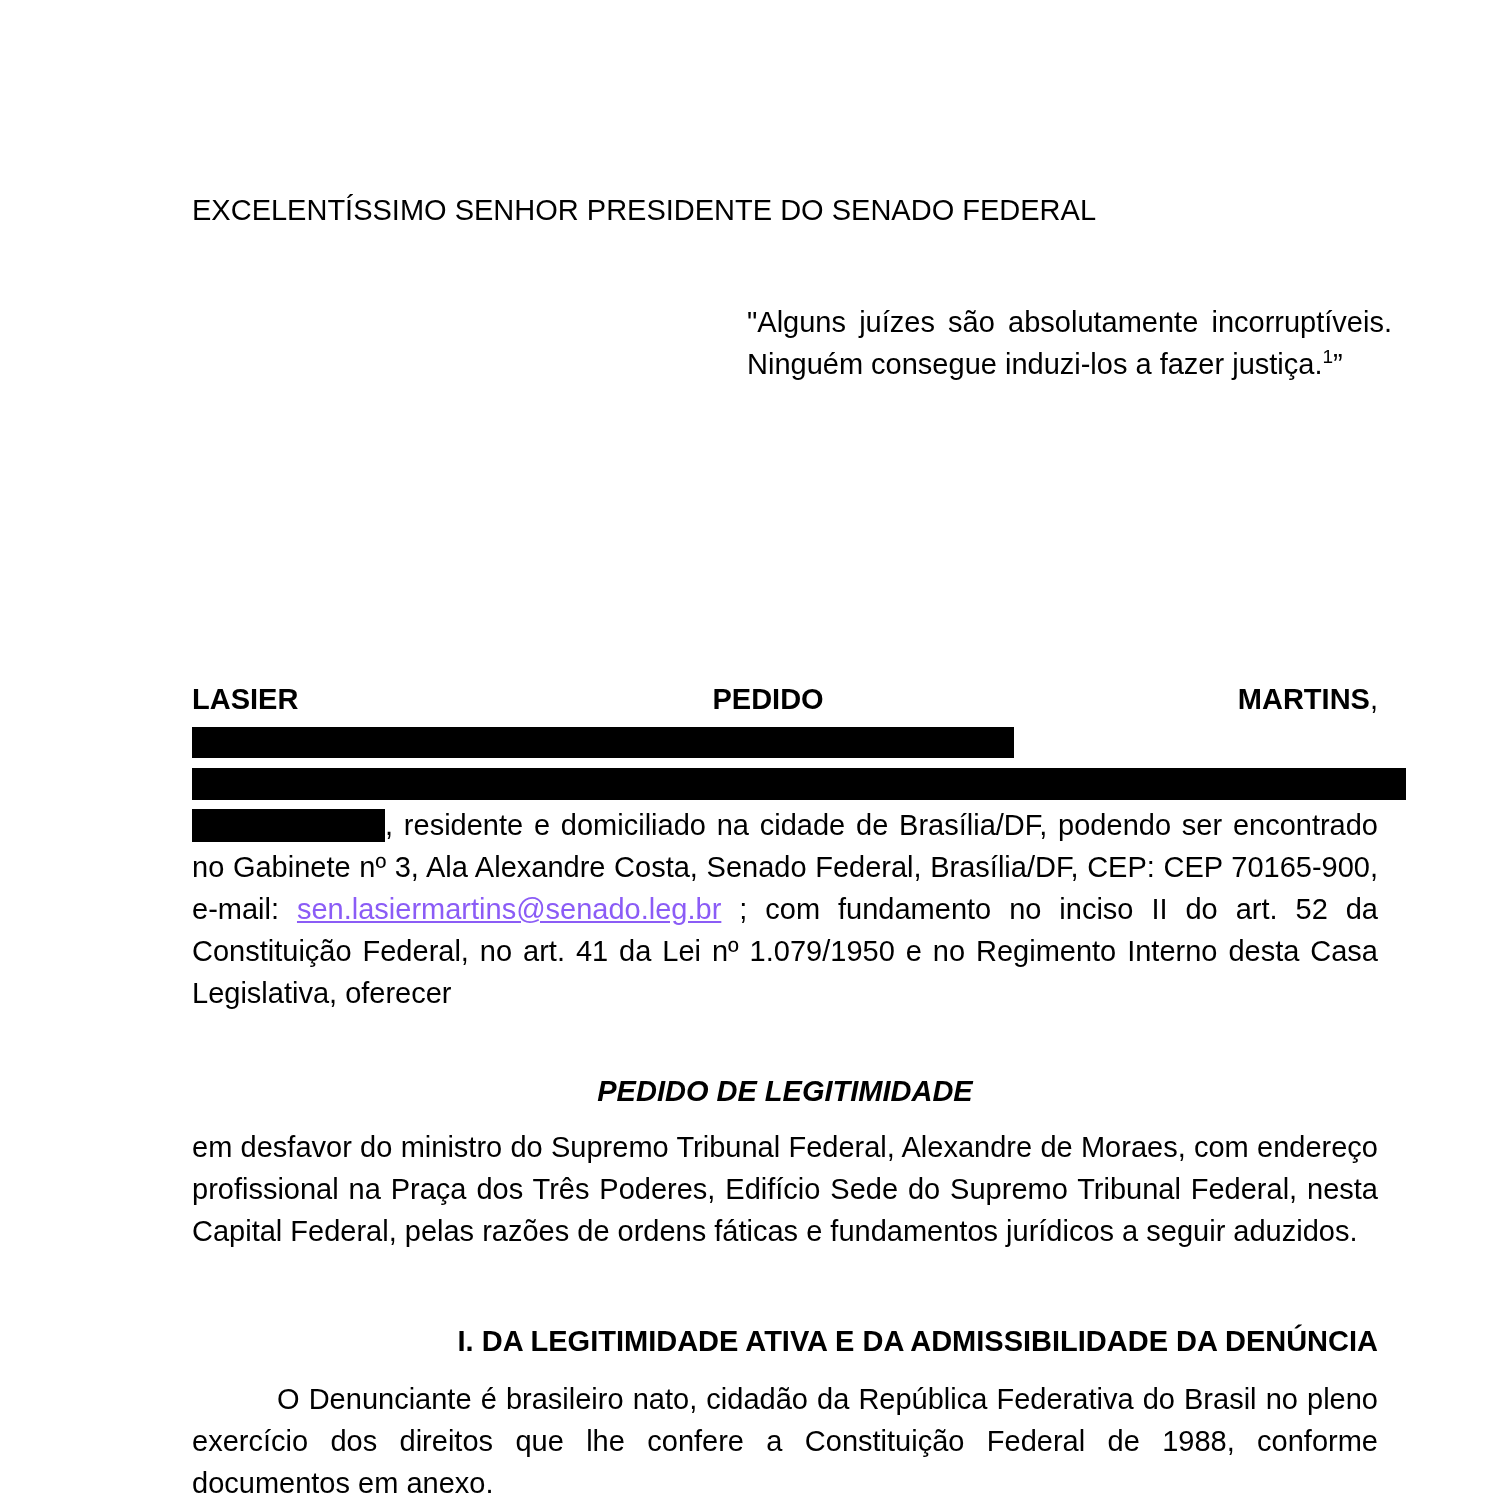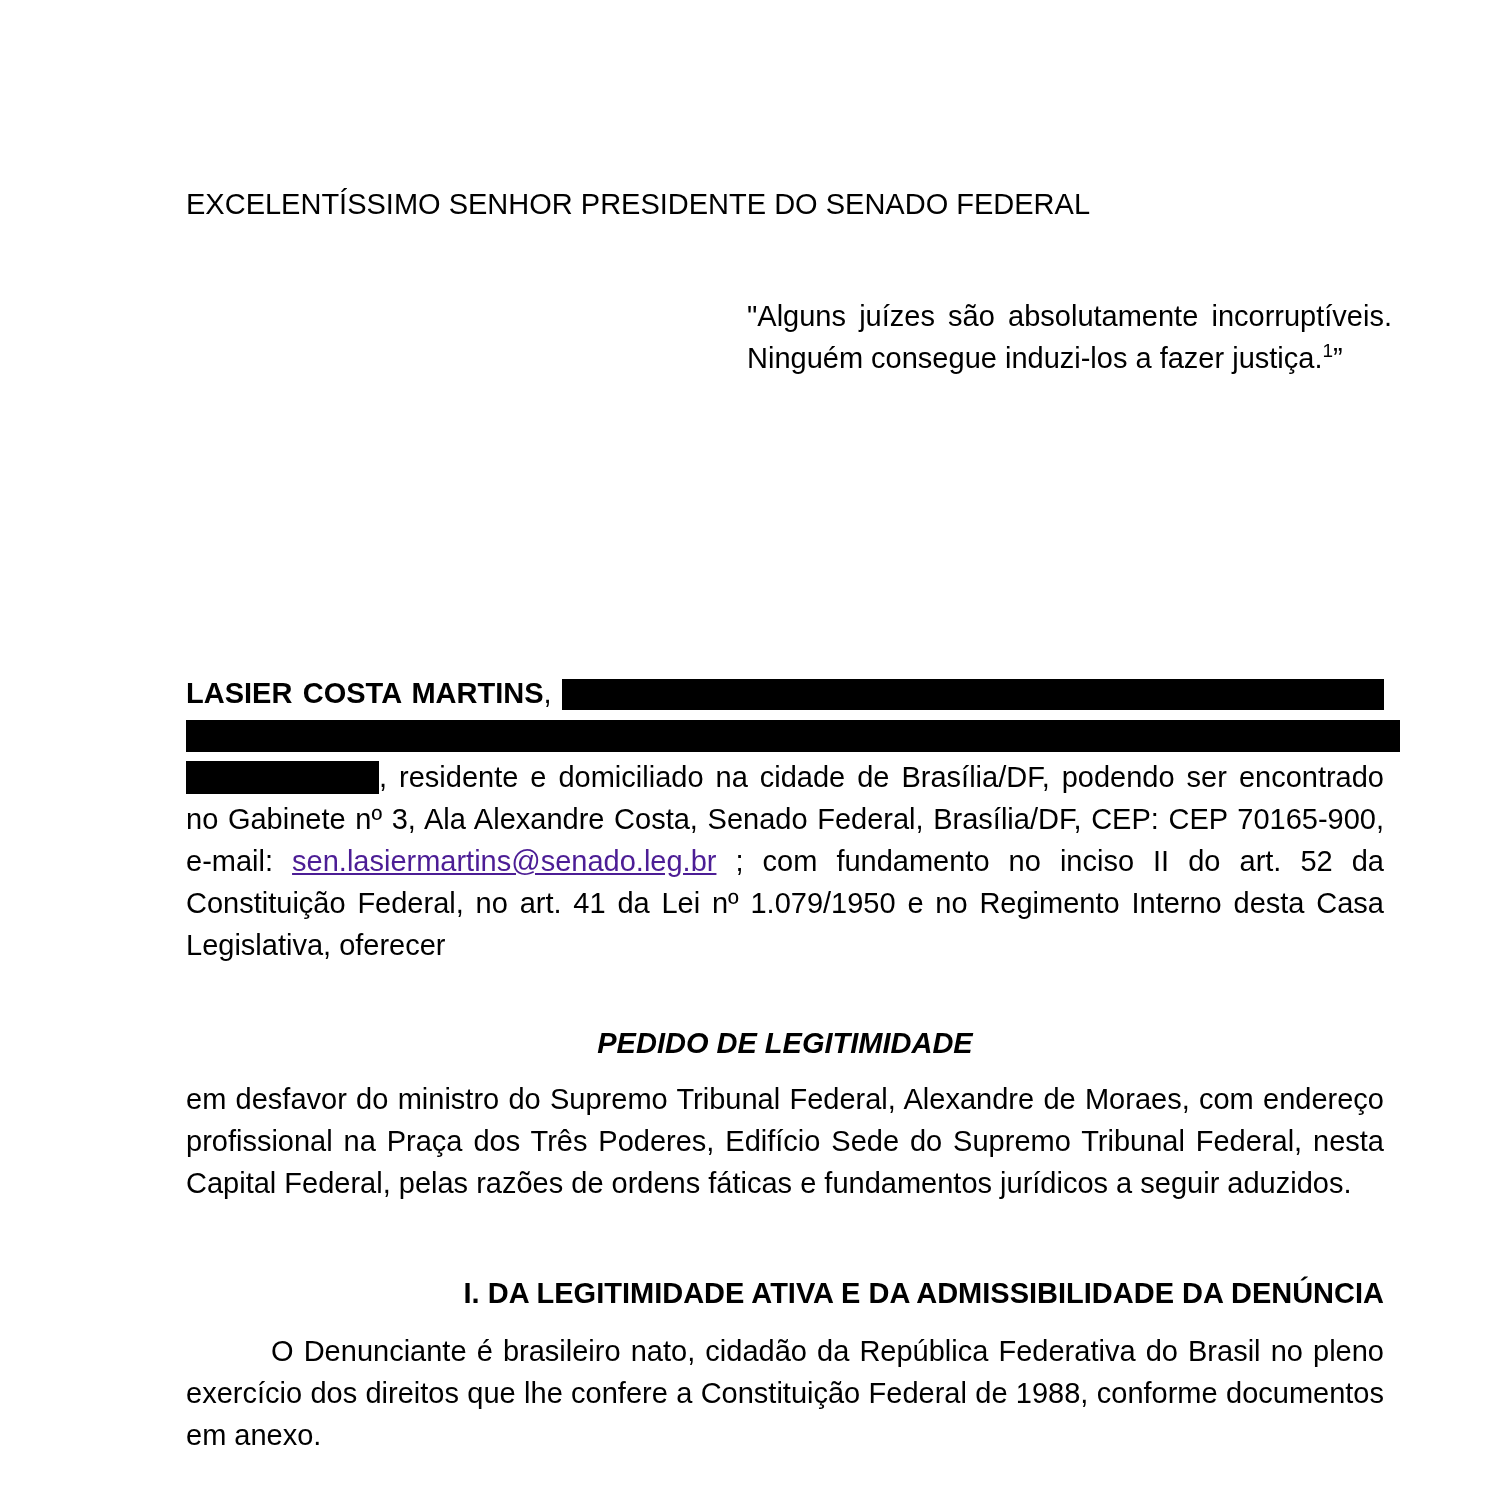--- a/index.html
+++ b/index.html
@@ -13,21 +13,21 @@
     height: 1500px;
     box-sizing: border-box;
     padding: 175px 108px 0 178px;
     background: #ffffff;
     overflow: hidden;
     font-family: "Liberation Sans", sans-serif;
     font-size: 29px;
     line-height: 42px;
     color: #000000;
   }
-  p { margin: 8px; }
+  p { margin: 14px; }
 
   .addressee {
     text-align: left;
     font-weight: normal;
   }
 
   .epigraph {
     width: 645px;
     margin: 70px 0 0 auto;
     text-align: justify;
@@ -47,21 +47,21 @@
   .redact {
     display: inline-block;
     background: #000000;
     vertical-align: -7px;
   }
   .redact-1 { width: 822px;  height: 31px; }
   .redact-2 { width: 1214px; height: 32px; }
   .redact-3 { width: 193px;  height: 33px; }
 
   .email-link {
-    color: #4c1d95;
+    color: #8b5cf6;
     text-decoration: underline;
     cursor: pointer;
   }
 
   .doc-titles {
     margin-top: 56px;
     text-align: center;
     font-weight: bold;
   }
   .doc-subtitle { font-style: italic; }
@@ -88,21 +88,21 @@
 
 <div class="page">
 
   <p class="addressee">EXCELENTÍSSIMO SENHOR PRESIDENTE DO SENADO FEDERAL</p>
 
   <div class="epigraph">
     <span>"Alguns juízes são absolutamente incorruptíveis. Ninguém consegue induzi-los a fazer justiça.</span><sup class="fnref">1</sup><span>”</span>
   </div>
 
   <p class="qualification">
-    <span class="author-name">LASIER COSTA MARTINS</span><span>, </span>
+    <span class="author-name">LASIER PEDIDO MARTINS</span><span>, </span>
     <span class="redact redact-1"></span>
     <span class="redact redact-2"></span>
     <span class="redact redact-3"></span><span>, residente e domiciliado na cidade de Brasília/DF, podendo ser encontrado no Gabinete nº 3, Ala Alexandre Costa, Senado Federal, Brasília/DF, CEP: CEP 70165-900, e-mail: </span><a class="email-link">sen.lasiermartins@senado.leg.br</a><span> ; com fundamento no inciso II do art. 52 da Constituição Federal, no art. 41 da Lei nº 1.079/1950 e no Regimento Interno desta Casa Legislativa, oferecer</span>
   </p>
 
   <div class="doc-titles">
     <p class="doc-subtitle">PEDIDO DE LEGITIMIDADE</p>
   </div>
 
   <p class="respondent-par">em desfavor do ministro do Supremo Tribunal Federal, Alexandre de Moraes, com endereço profissional na Praça dos Três Poderes, Edifício Sede do Supremo Tribunal Federal, nesta Capital Federal, pelas razões de ordens fáticas e fundamentos jurídicos a seguir aduzidos.</p>

